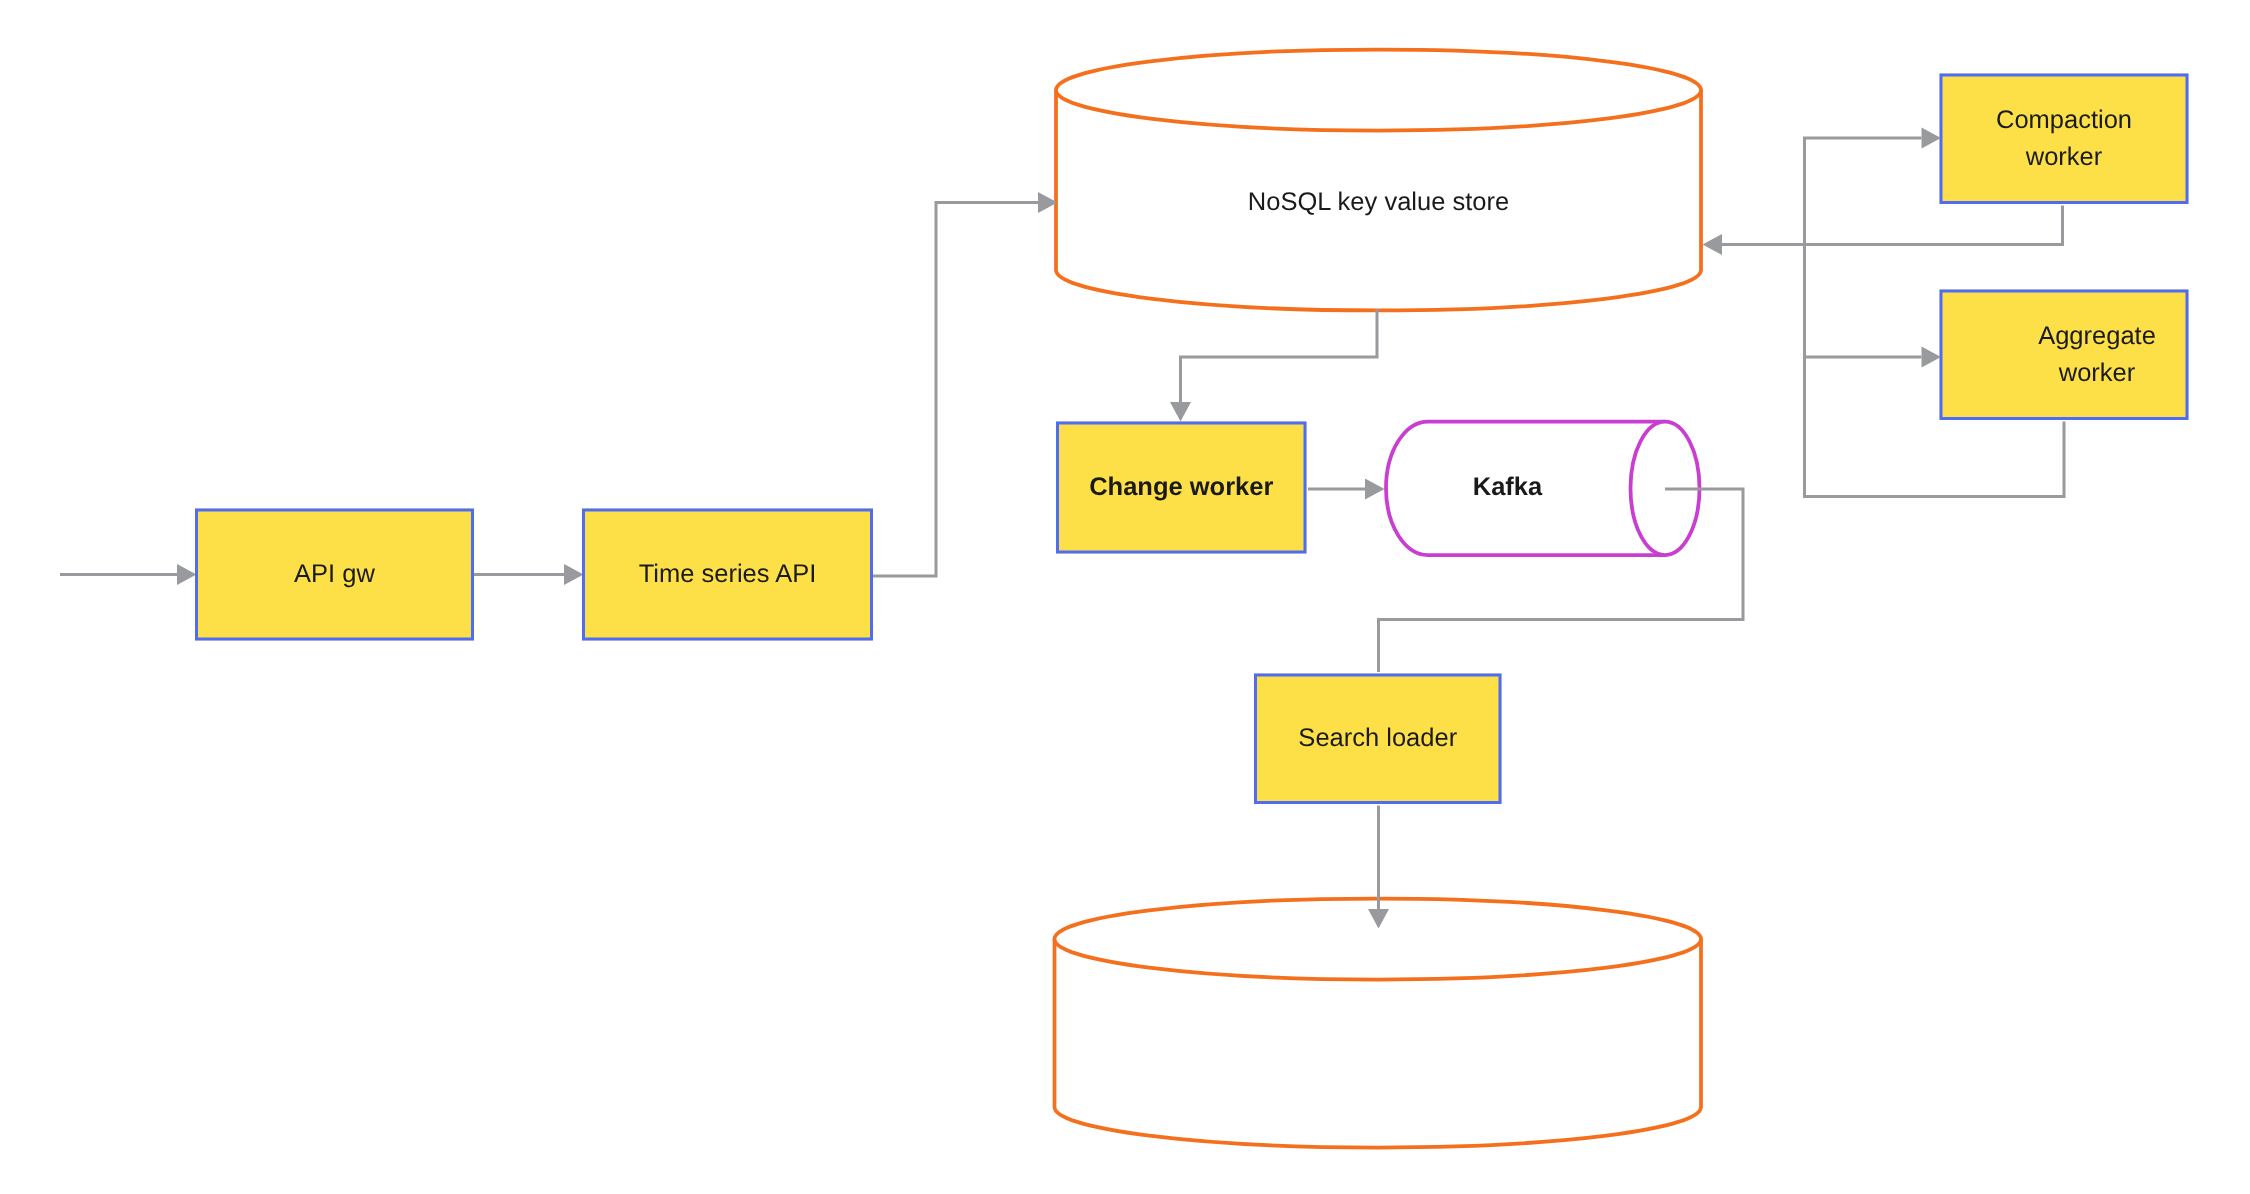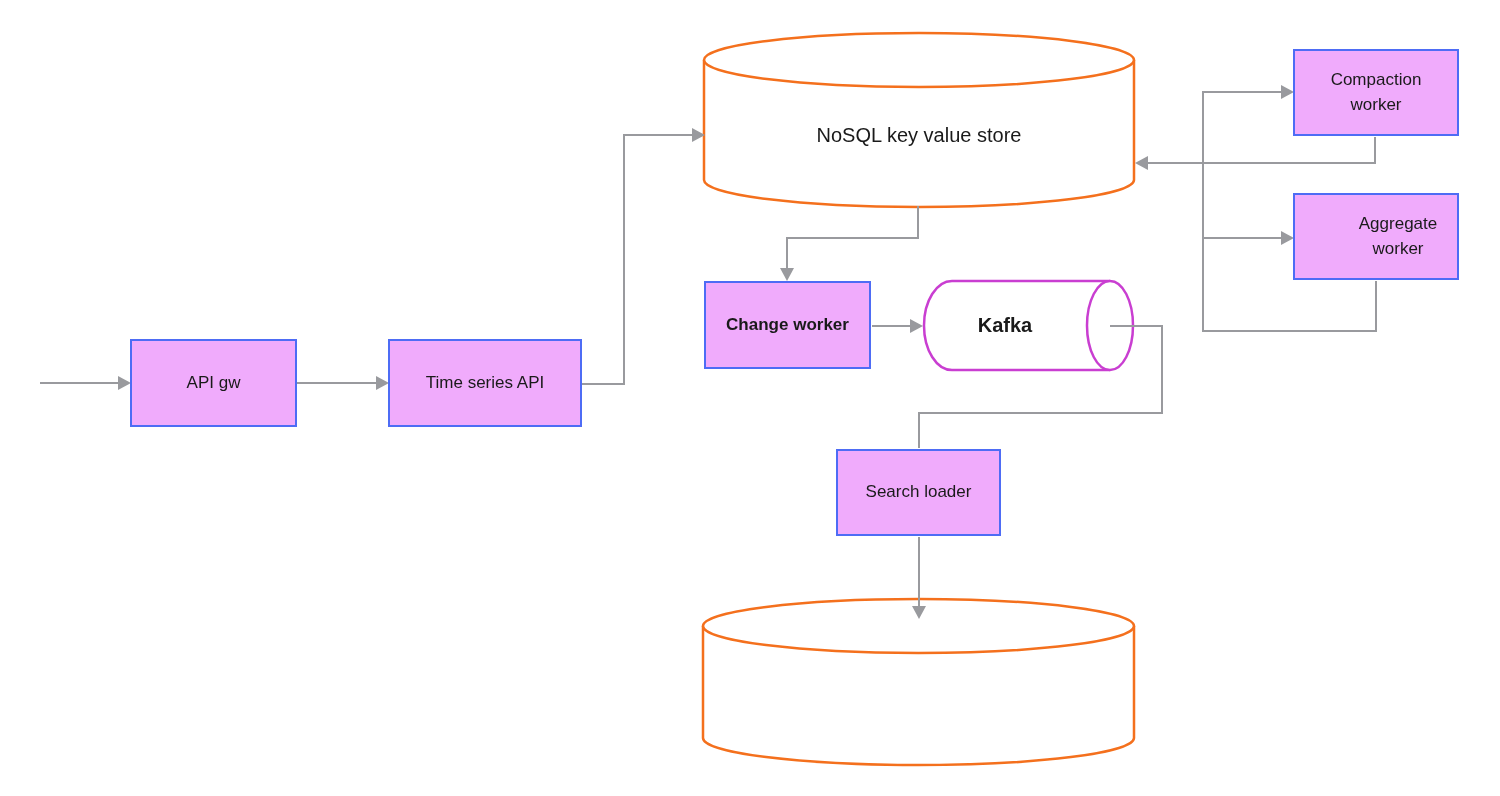--- a/index.html
+++ b/index.html
@@ -22,34 +22,34 @@
   svg.layer { position: absolute; left: 0; top: 0; }
 
   .edge   { stroke: var(--connector); stroke-width: 2; fill: none; }
   .arrow  { fill: var(--connector); stroke: none; }
   .ds     { stroke: var(--datastore-stroke); stroke-width: 2.5; fill: #ffffff; }
   .queue  { stroke: var(--queue-stroke); stroke-width: 2.5; fill: #ffffff; }
 
   .box {
     position: absolute;
     border: 2px solid var(--box-border);
-    background: #f0abfc;
+    background: #fde047;
     display: flex; align-items: center; justify-content: center;
     font-size: 17px; line-height: 1.45;
     color: var(--text);
     text-align: center;
     white-space: pre-line;
   }
   .cyl-label {
     position: absolute;
-    font-size: 20px; line-height: 28px;
+    font-size: 17px; line-height: 28px;
     color: var(--text);
     text-align: center;
   }
-  .box-apigw        { left: 130px;  top: 339px; width: 167px; height: 88px; }
+  .box-apigw        { left: 130px;  top: 339px; width: 186px; height: 88px; }
   .box-timeseries   { left: 388px;  top: 339px; width: 194px; height: 88px; }
   .box-changeworker { left: 704px;  top: 281px; width: 167px; height: 88px; font-weight: bold; }
   .box-searchloader { left: 836px;  top: 449px; width: 165px; height: 87px; }
   .box-compaction   { left: 1293px; top: 49px;  width: 166px; height: 87px; }
   .box-aggregate    { left: 1293px; top: 193px; width: 166px; height: 87px; padding-left: 44px; }
 
   .lbl-nosql         { left: 704px; top: 121px; width: 430px; }
   .lbl-kafka         { left: 930px; top: 311px; width: 150px; font-weight: bold; }
   .lbl-elasticsearch { left: 703px; top: 687px; width: 431px; }
 </style>

